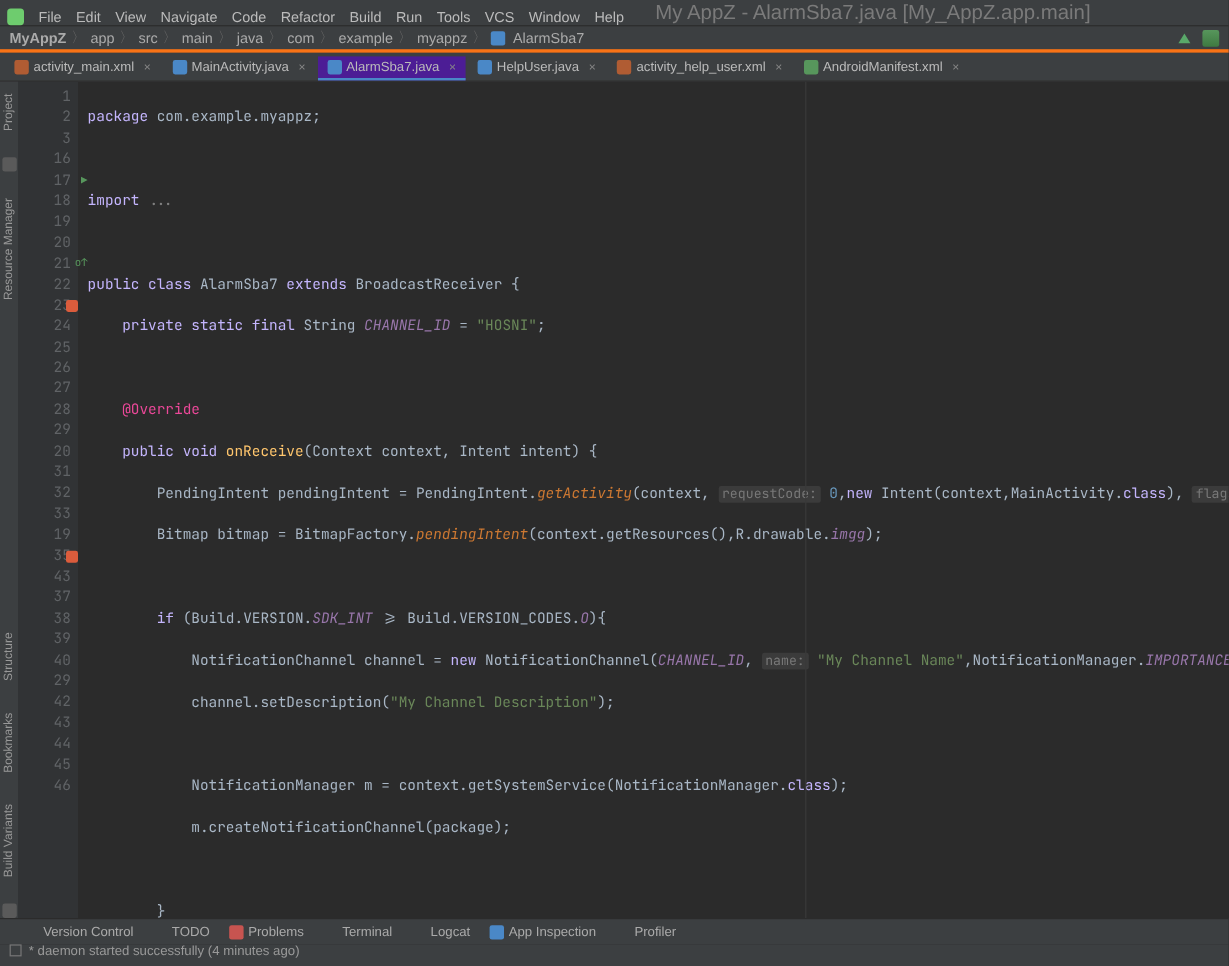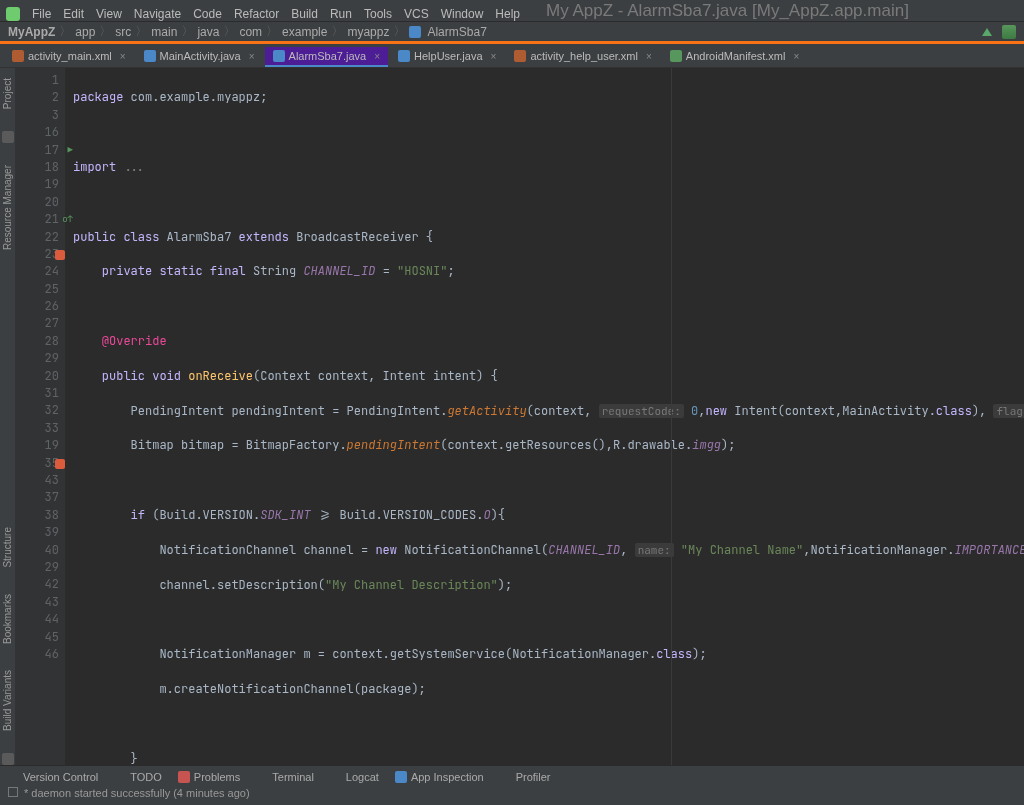--- a/index.html
+++ b/index.html
@@ -90,21 +90,21 @@
 .hint{background:#3b3b3b;color:#787878;padding:0 3px;border-radius:2px;font-size:11px;}
 
 .vert-line {
   position:absolute; top:0; bottom:0; left:656px;
   width:1px; background:#3a3a3a;
 }
 
 .bottom-panel {
   height:22px; background:#3c3f41;
   display:flex; align-items:center; gap:16px;
-  padding:0 7px; border-top:1px solid #2b2b2b;
+  padding:0 20px; border-top:1px solid #2b2b2b;
 }
 .bottom-panel .bp-item { display:flex; align-items:center; gap:4px; color:#aaa; font-size:11px; }
 .bottom-panel .bp-icon { width:12px;height:12px;border-radius:2px;display:inline-block; }
 
 .status-bar {
   height:18px; background:#3c3f41;
   display:flex; align-items:flex-start; padding:0 8px;
   color:#999; font-size:11px; gap:6px;
 }
 .status-bar .sq { width:10px;height:10px;border:1px solid #777; }

